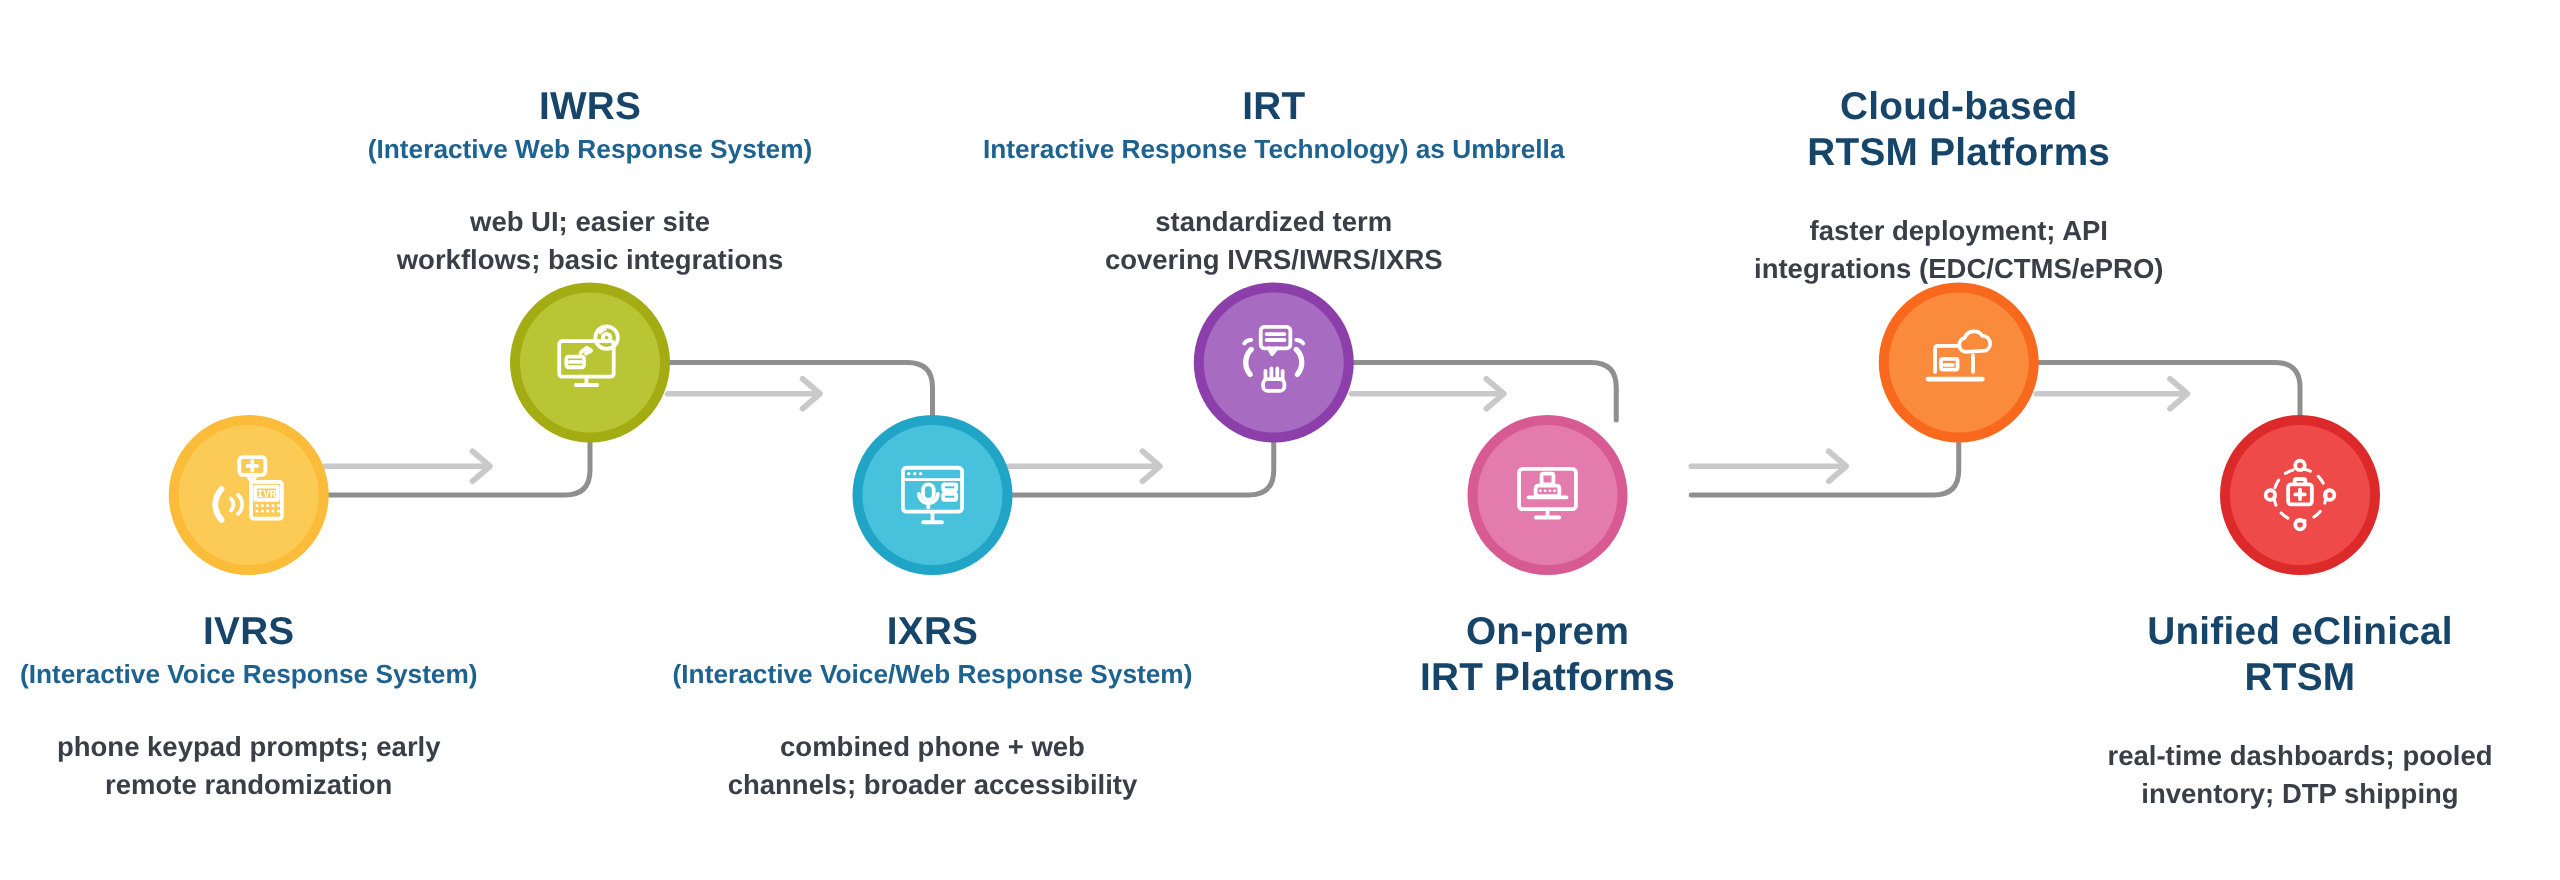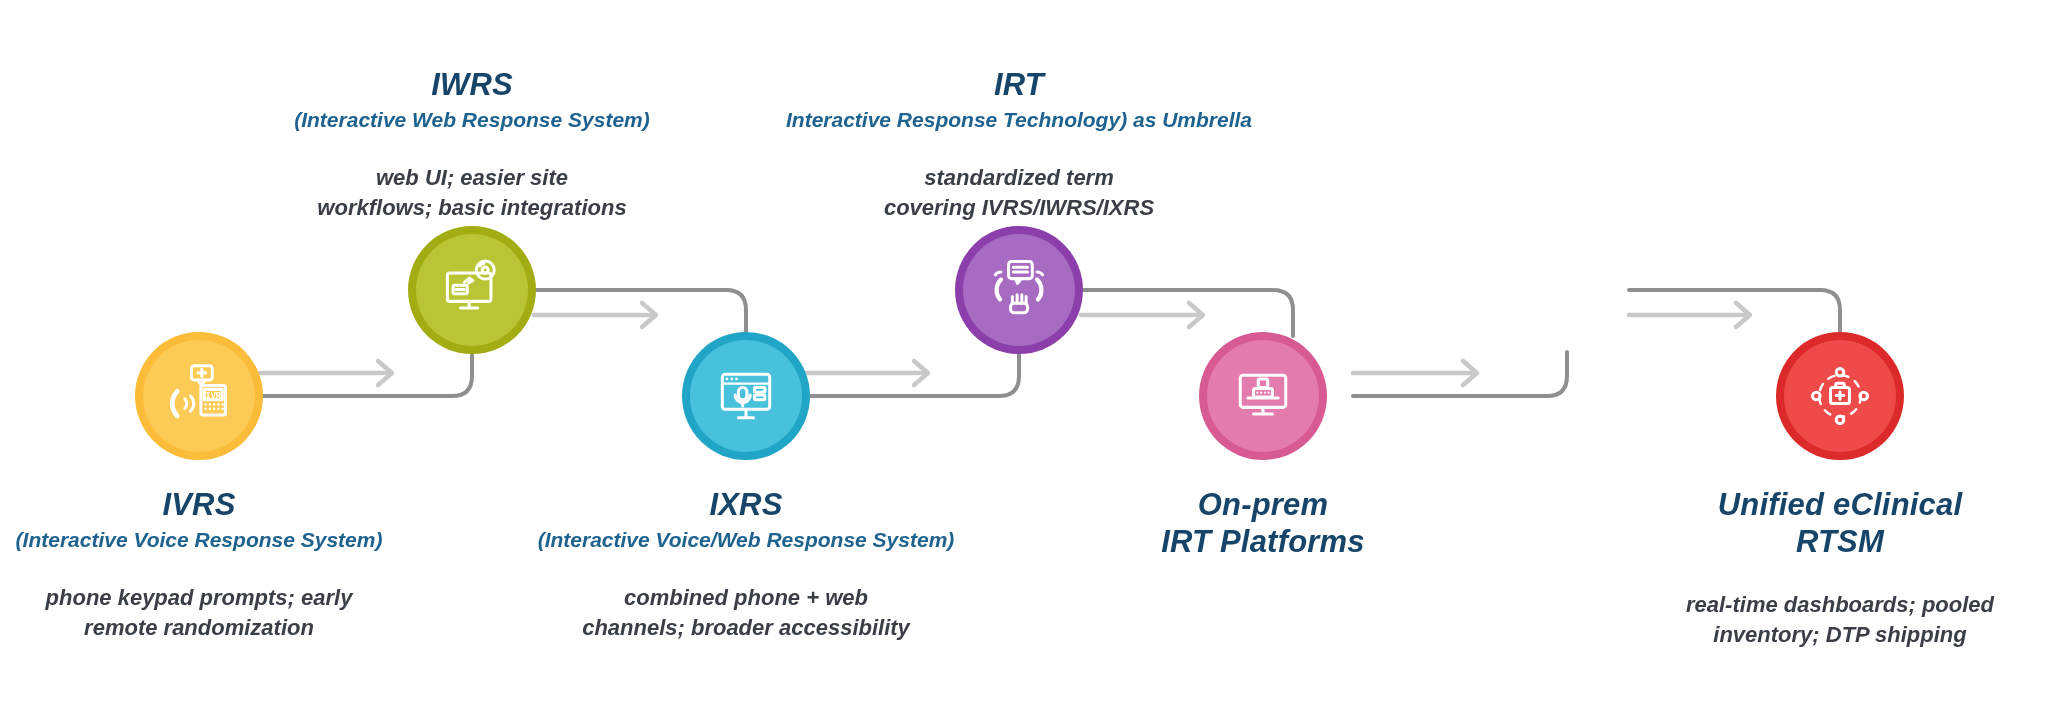--- a/index.html
+++ b/index.html
@@ -5,21 +5,21 @@
   html,body { margin:0; padding:0; }
   body { font-family:"Liberation Sans", sans-serif; background:#fff; }
   .canvas { position:relative; width:2048px; height:704px; background:var(--background_color,#fff); overflow:hidden; }
 
   .connectors { position:absolute; left:0; top:0; z-index:1; }
   .elbow  { stroke:var(--connector_color,#8F8F8F); stroke-width:4;   fill:none; stroke-linecap:round; }
   .arrow  { stroke:var(--arrow_color,#C9C9C9);     stroke-width:4.5; fill:none; stroke-linecap:round; stroke-linejoin:round; }
 
   .stage { position:absolute; top:0; width:480px; height:704px; z-index:2; }
 
-  .textblock { position:absolute; left:0; width:100%; text-align:center;font-style:italic; }
+  .textblock { position:absolute; left:0; width:100%; text-align:center; }
   .stage-top    .textblock { top:66px; }
   .stage-bottom .textblock { top:486px; }
 
   .title    { font-size:31px;   font-weight:800; color:var(--title_color,#164569);   line-height:37px; white-space:pre-line; letter-spacing:.2px; }
   .subtitle { font-size:21px; font-weight:700; color:var(--subtitle_color,#1E6290); line-height:26px; margin-top:4px; white-space:nowrap; }
   .desc     { font-size:22px;   font-weight:700; color:var(--desc_color,#3A3E46);    line-height:30px; margin-top:30px; white-space:pre-line; }
 
   .circle { position:absolute; left:176px; width:128px; height:128px; border-radius:50%; background:var(--ring,#ccc); }
   .stage-top    .circle { top:226px; }
   .stage-bottom .circle { top:332px; }
@@ -175,21 +175,21 @@
       </svg>
     </div>
     <div class="textblock">
       <div class="title">IXRS</div>
       <div class="subtitle">(Interactive Voice/Web Response System)</div>
       <div class="desc">combined phone + web
 channels; broader accessibility</div>
     </div>
   </div>
 
-  <div class="stage stage-bottom" style="left: 1023px; --ring: #D75A93; --fill: #E37CAC;">
+  <div class="stage stage-bottom" style="left: 998px; --ring: #D75A93; --fill: #E37CAC;">
     <div class="circle">
       <div class="circle-fill"></div>
       <svg class="icon" width="72" height="72" viewBox="0 0 76 76">
         <g stroke="#fff" fill="none" stroke-width="3.2" stroke-linecap="round" stroke-linejoin="round">
           <rect x="14" y="16" width="48" height="34" rx="3"></rect>
           <path d="M38 50 v7 M28 57 h20"></path>
           <path d="M22 40 h32"></path>
           <rect x="28" y="30" width="20" height="9" rx="2"></rect>
           <rect x="33" y="20" width="10" height="9" rx="1.5"></rect>
         </g>
@@ -200,20 +200,41 @@
             <circle cx="44" cy="34.5" r="1.2"></circle>
         </g>
       </svg>
     </div>
     <div class="textblock">
       <div class="title">On-prem
 IRT Platforms</div>
     </div>
   </div>
 
+  <div class="stage stage-top" style="left: 1327px; --ring: #F8691E; --fill: #FA8B3D;">
+    <div class="circle">
+      <div class="circle-fill"></div>
+      <svg class="icon" width="72" height="72" viewBox="0 0 76 76">
+        <g stroke="#fff" fill="none" stroke-width="3.2" stroke-linecap="round" stroke-linejoin="round">
+          <path d="M18 46 V 26 a2 2 0 0 1 2 -2 h18"></path>
+          <path d="M50 32 v14"></path>
+          <path d="M12 52 h46" stroke-width="4"></path>
+          <rect x="23" y="35" width="14" height="9" rx="1.5"></rect>
+          <path d="M26 40 h7"></path>
+          <path d="M44 29 a6 6 0 0 1 -1 -11.8 a8.5 8.5 0 0 1 15 -1.7 a6.5 6.5 0 0 1 2.5 12.5 z"></path>
+        </g>
+      </svg>
+    </div>
+    <div class="textblock">
+      <div class="title">Cloud-based
+RTSM Platforms</div>
+      <div class="desc">faster deployment; API
+integrations (EDC/CTMS/ePRO)</div>
+    </div>
+  </div>
 
   <div class="stage stage-bottom" style="left: 1600px; --ring: #DC2A2A; --fill: #EF4A4A;">
     <div class="circle">
       <div class="circle-fill"></div>
       <svg class="icon" width="72" height="72" viewBox="0 0 76 76">
         <g stroke="#fff" fill="none" stroke-width="3.2" stroke-linecap="round" stroke-linejoin="round">
           <circle cx="38" cy="38" r="22" stroke-width="2.6" stroke-dasharray="7 8"></circle>
           <rect x="28" y="29" width="20" height="17" rx="2.5"></rect>
           <path d="M33.5 29 v-3 a1.5 1.5 0 0 1 1.5 -1.5 h6 a1.5 1.5 0 0 1 1.5 1.5 v3"></path>
           <path d="M38 33.5 v8 M34 37.5 h8"></path>

